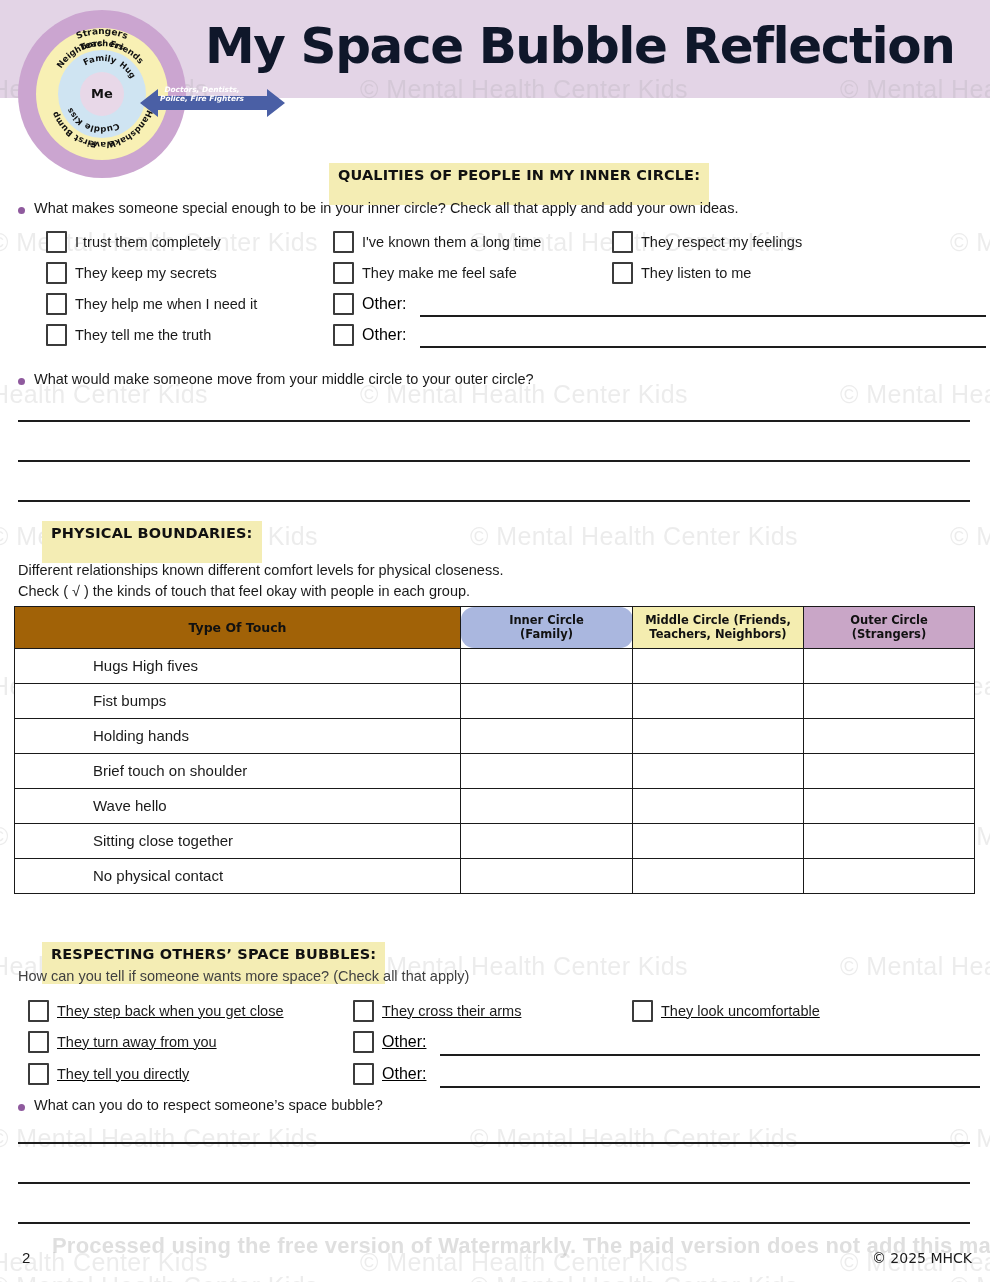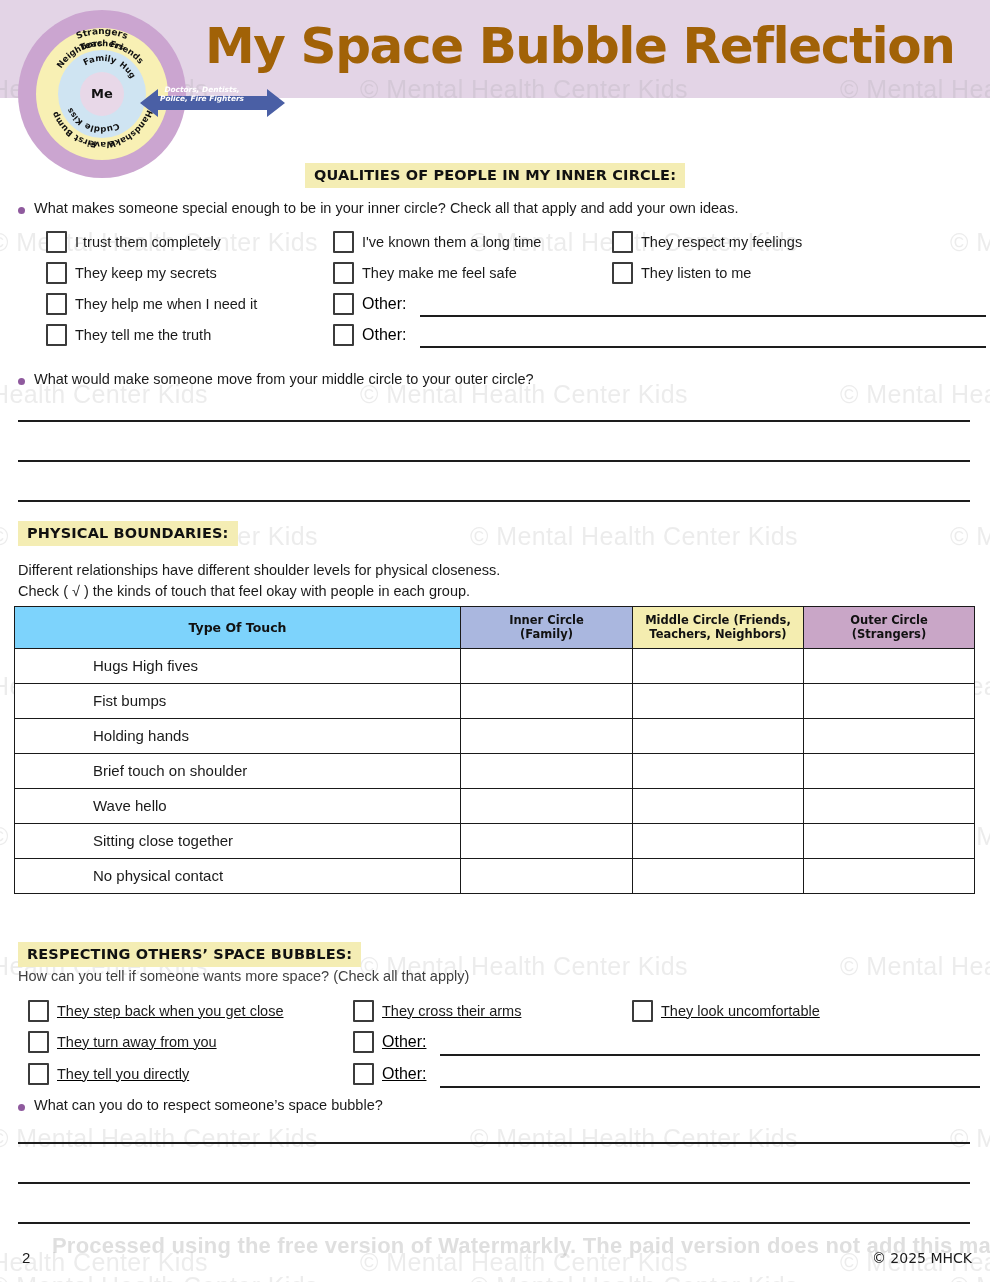--- a/index.html
+++ b/index.html
@@ -43,21 +43,21 @@
     width: 990px; height: 98px;
     background: #e3d4e6;
     z-index: 1;
   }
   #page-title {
     position: absolute;
     left: 205px; top: 17px;
     font-size: 50px;
     font-weight: 900;
     letter-spacing: -1.4px;
-    color: #a16207;
+    color: #0f172a;
     z-index: 6;
     font-family: "DejaVu Sans", sans-serif;
   }
 
   
   #bubble-diagram {
     position: absolute;
     left: 14px; top: 6px;
     width: 176px; height: 176px;
     z-index: 7;
@@ -77,23 +77,24 @@
     font-style: italic;
   }
 
   
   .hl {
     display: inline-block;
     background: #f4edb4;
     font-size: 14.5px;
     font-weight: 700;
     color: #111;
-    padding: 4px 9px 5px 9px;
+    padding: 4px 9px 22px 9px;
     letter-spacing: 0.15px;
     font-family: "DejaVu Sans", sans-serif;
+    margin-left: 24px;
   }
   .q-row {
     display: flex;
     align-items: flex-start;
     gap: 9px;
     font-size: 14.5px;
     color: #1a1a1a;
   }
   .bullet {
     width: 7px; height: 7px;
@@ -169,22 +170,22 @@
   }
   #touch-table thead th {
     font-size: 11.5px;
     font-weight: 700;
     line-height: 1.25;
     padding: 6px 4px;
     text-align: center;
     color: #111;
     font-family: "DejaVu Sans", sans-serif;
   }
-  #touch-table thead th.c0 { background: #7dd3fc; font-size: 12.5px; }
-  #touch-table thead th.c1 { background: #aab7df; }
+  #touch-table thead th.c0 { background: #a16207; font-size: 12.5px; }
+  #touch-table thead th.c1 { background: #aab7df; border-radius: 13px; }
   #touch-table thead th.c2 { background: #f4edb0; }
   #touch-table thead th.c3 { background: #c9a6c7; }
   #touch-table tbody td {
     height: 35px;
     font-size: 15px;
     color: #1a1a1a;
   }
   #touch-table tbody td.touch-name { padding-left: 78px; margin-left: 20px; }
 
   
@@ -385,21 +386,21 @@
 <div id="lines-1">
   <div class="rule"></div>
   <div class="rule"></div>
   <div class="rule"></div>
 </div>
 
 <div id="sec-physical-title">
   <span class="hl">PHYSICAL BOUNDARIES:</span>
 </div>
 <div id="phys-desc">
-  <div>Different relationships have different shoulder levels for physical closeness.</div>
+  <div>Different relationships known different comfort levels for physical closeness.</div>
   <div>Check ( √ ) the kinds of touch that feel okay with people in each group.</div>
 </div>
 
 <table id="touch-table">
   <colgroup>
     <col style="width:446px">
       <col style="width:172px">
       <col style="width:171px">
       <col style="width:171px">
   </colgroup>

